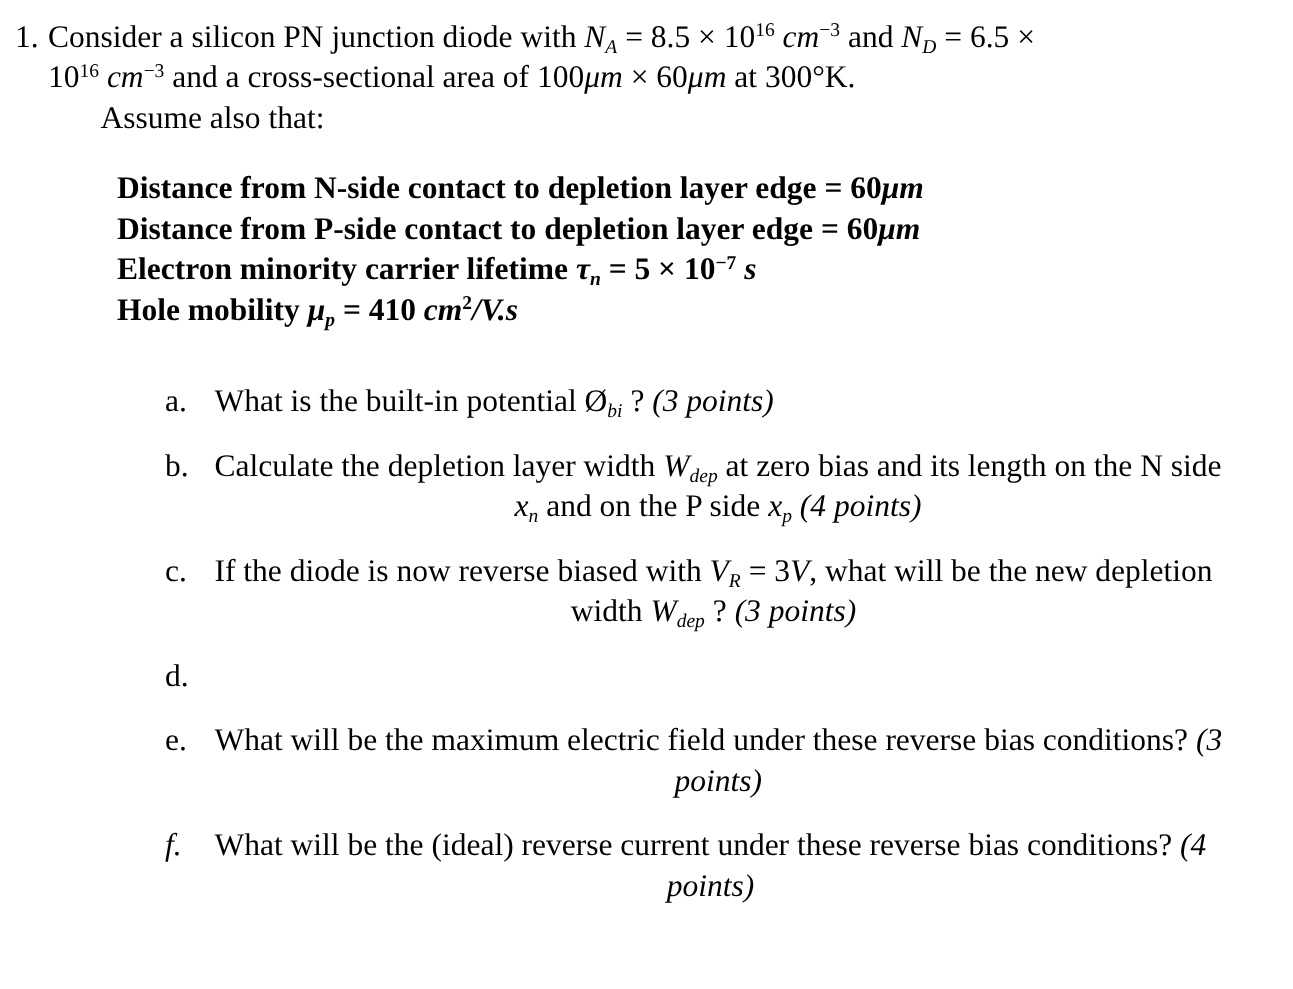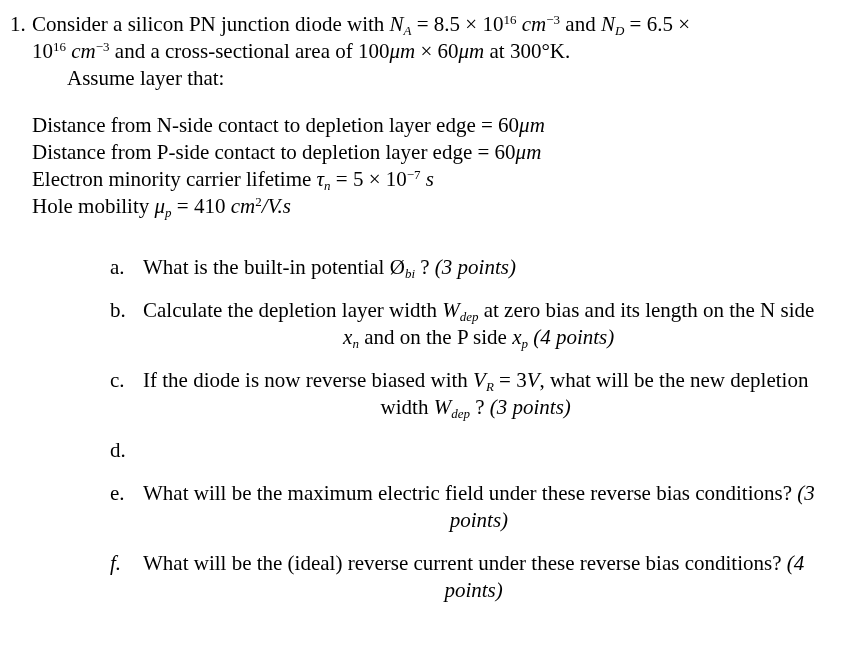--- a/index.html
+++ b/index.html
@@ -35,23 +35,25 @@
   .statement {
     line-height: 27px;
     white-space: nowrap;
   }
   .assume {
     line-height: 27px;
     margin-left: 35px;
     white-space: nowrap;
   }
   .assumptions {
+    margin-left: 46px;
     margin-top: 20px;
     line-height: 27px;
     white-space: nowrap;
+    font-weight: bold;
   }
   .assumption-line { line-height: 27px; }
   .questions {
     margin-top: 34px;
   }
   .q-row {
     display: flex;
     align-items: flex-start;
     margin-bottom: 16px;
   }
@@ -84,21 +86,21 @@
   }
 </style>
 </head>
 <body>
 
 <div class="page">
   <div class="problem-row">
     <span class="num">1.</span>
     <div class="body">
       <div class="statement"><span class="seg-n">Consider a silicon PN junction diode with </span><span class="seg-i">N</span><span class="seg-sub">A</span><span class="seg-n"> = 8.5 × 10</span><span class="seg-sup">16</span><span class="seg-n"> </span><span class="seg-i">cm</span><span class="seg-sup">−3</span><span class="seg-n"> and </span><span class="seg-i">N</span><span class="seg-sub">D</span><span class="seg-n"> = 6.5 ×</span><br><span class="seg-n">10</span><span class="seg-sup">16</span><span class="seg-n"> </span><span class="seg-i">cm</span><span class="seg-sup">−3</span><span class="seg-n"> and a cross-sectional area of 100</span><span class="seg-i">μm</span><span class="seg-n"> × 60</span><span class="seg-i">μm</span><span class="seg-n"> at 300°K.</span></div>
-      <div class="assume">Assume layer that:</div>
+      <div class="assume">Assume also that:</div>
 
       <div class="assumptions">
         <div class="assumption-line"><span class="seg-n">Distance from N-side contact to depletion layer edge = 60</span><span class="seg-i">μm</span></div>
         <div class="assumption-line"><span class="seg-n">Distance from P-side contact to depletion layer edge = 60</span><span class="seg-i">μm</span></div>
         <div class="assumption-line"><span class="seg-n">Electron minority carrier lifetime </span><span class="seg-i">τ</span><span class="seg-sub">n</span><span class="seg-n"> = 5 × 10</span><span class="seg-sup">−7</span><span class="seg-n"> </span><span class="seg-i">s</span></div>
         <div class="assumption-line"><span class="seg-n">Hole mobility </span><span class="seg-i">μ</span><span class="seg-sub">p</span><span class="seg-n"> = 410 </span><span class="seg-i">cm</span><span class="seg-sup">2</span><span class="seg-i">/V.s</span></div>
       </div>
 
       <div class="questions">
         <div class="q-row">

